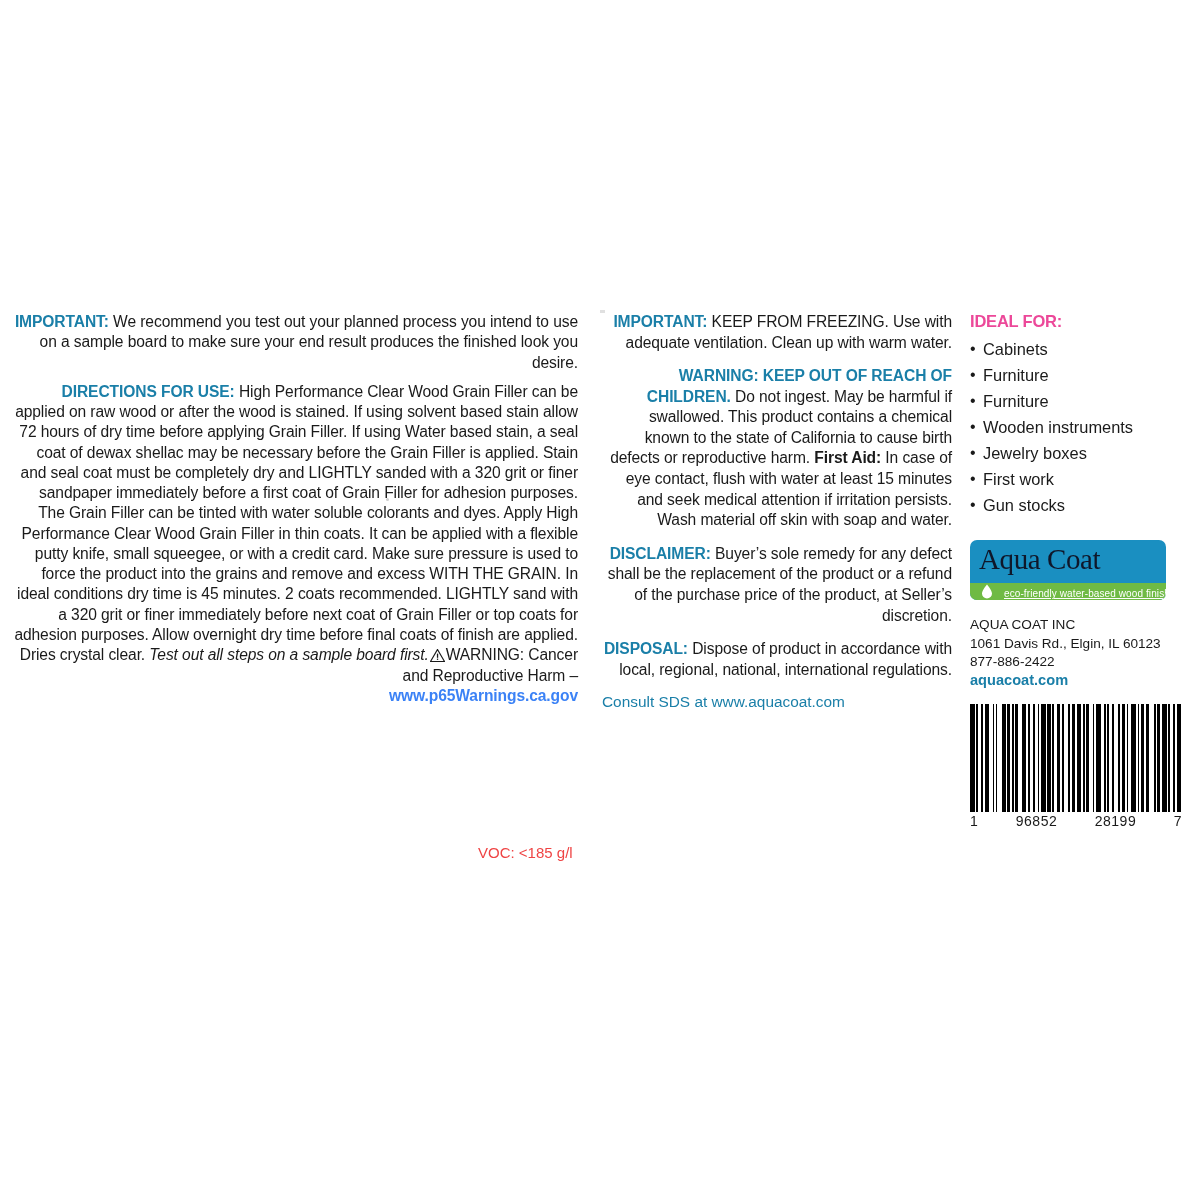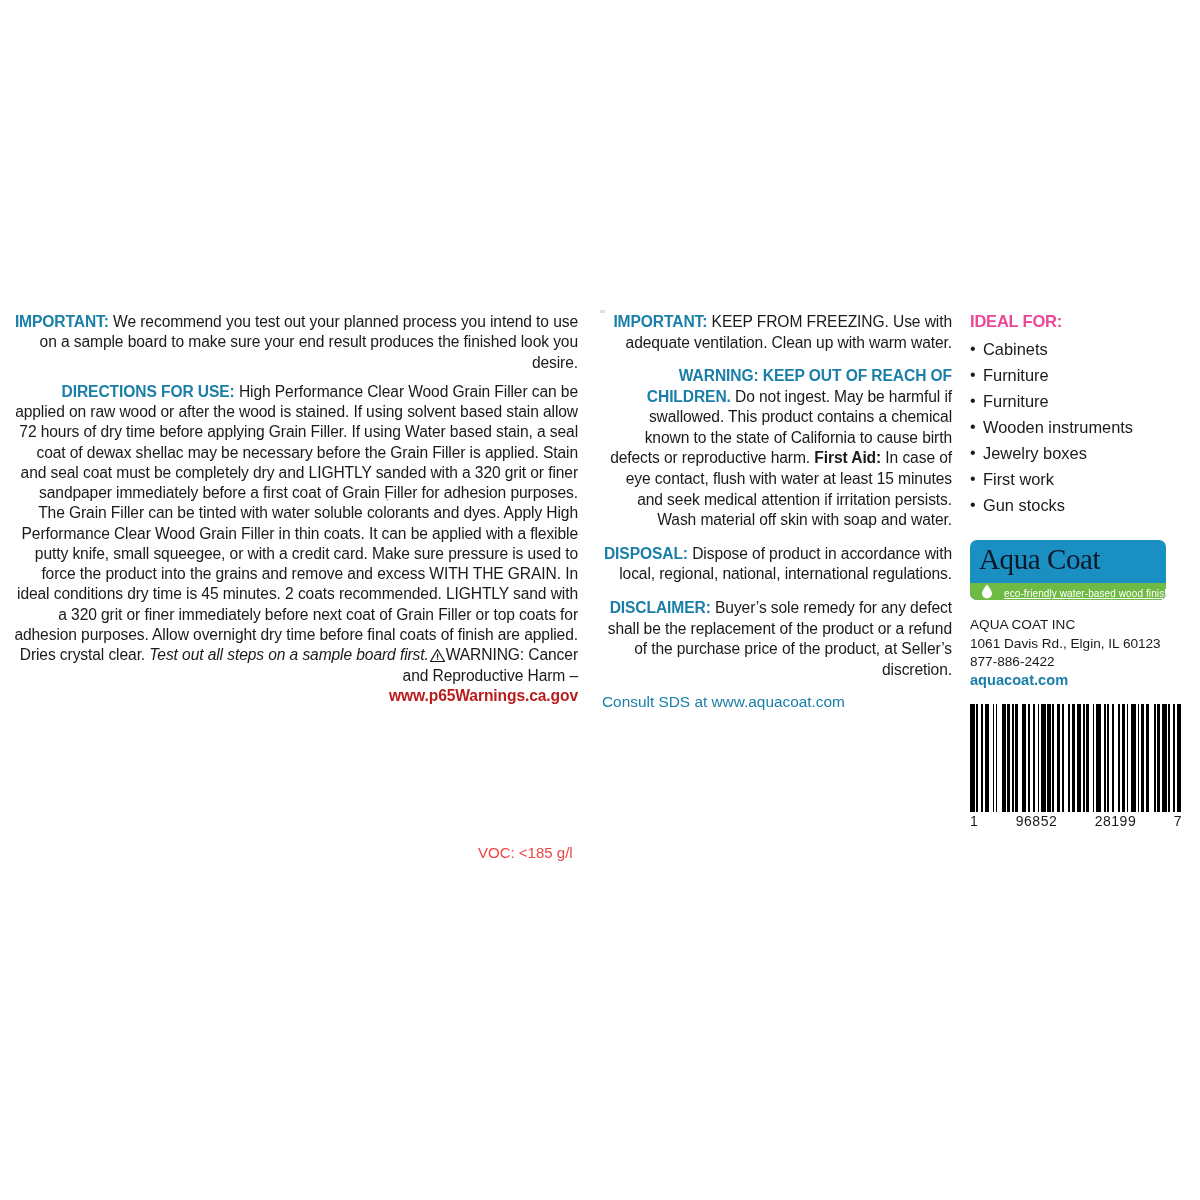--- a/index.html
+++ b/index.html
@@ -65,21 +65,21 @@
     color: #1a7fa8;
     font-weight: bold;
   }
   .bold {
     font-weight: bold;
   }
   .ital {
     font-style: italic;
   }
   .link {
-    color: #b91c1c;
+    color: #3b82f6;
     font-weight: bold;
   }
   .consult {
     color: #1a7fa8;
     font-size: 15.4px;
     margin-top: 2px;
   }
   .warn-tri {
     display: inline-block;
     width: 15px;
@@ -230,23 +230,23 @@
       <div class="voc">VOC: &lt;185 g/l</div>
     </div>
 
     <div class="col-mid">
 
 
       <p class="block"><span class="hdr">IMPORTANT:</span><span> KEEP FROM FREEZING. Use with adequate ventilation. Clean up with warm water.</span></p>
 
       <p class="block"><span class="hdr-warn">WARNING: KEEP OUT OF REACH OF CHILDREN.</span><span> Do not ingest. May be harmful if swallowed. This product contains a chemical known to the state of California to cause birth defects or reproductive harm. </span><span class="bold">First Aid:</span><span> In case of eye contact, flush with water at least 15 minutes and seek medical attention if irritation persists. Wash material off skin with soap and water.</span></p>
 
+      <p class="block"><span class="hdr">DISCLAIMER:</span><span> Buyer’s sole remedy for any defect shall be the replacement of the product or a refund of the purchase price of the product, at Seller’s discretion.</span></p>
+
       <p class="block"><span class="hdr">DISPOSAL:</span><span> Dispose of product in accordance with local, regional, national, international regulations.</span></p>
-
-      <p class="block"><span class="hdr">DISCLAIMER:</span><span> Buyer’s sole remedy for any defect shall be the replacement of the product or a refund of the purchase price of the product, at Seller’s discretion.</span></p>
 
       <div class="consult">Consult SDS at www.aquacoat.com</div>
     </div>
 
     <div class="col-right">
 
       <div class="ideal-title">IDEAL FOR:</div>
       <ul class="ideal">
         <li>Cabinets</li>
         <li>Furniture</li>

